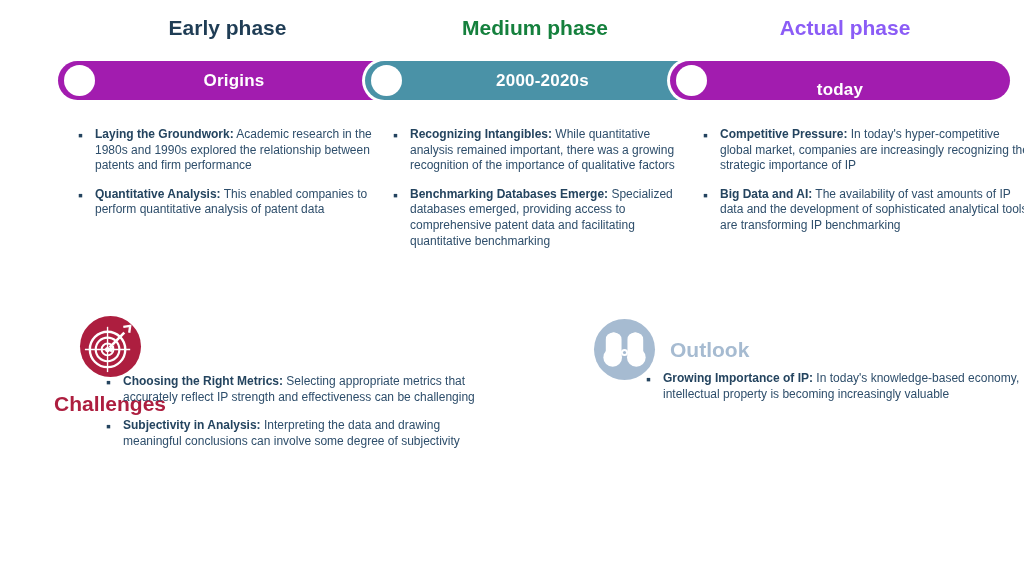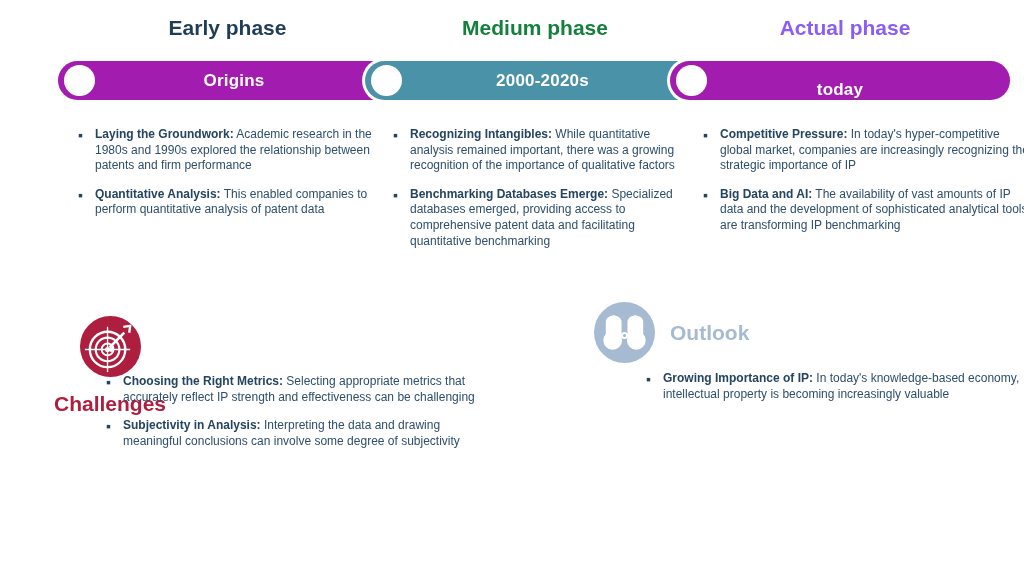--- a/index.html
+++ b/index.html
@@ -46,21 +46,21 @@
     font-size:12px; line-height:1.3; color:#2e4e6b;
   }
   ul.bullets li::before {
     content:"▪"; position:absolute; left:0; top:-1px; font-size:14px; color:#24445f;
   }
   .term { font-weight:bold; color:#24445f; }
 
   
   .section-head { position:absolute; display:flex; align-items:center; gap:14px; }
   .sec-head-0 { left:34px;  top:315px;flex-direction:column; }
-  .sec-head-1 { left:573px; top:301px; }
+  .sec-head-1 { left:573px; top:318px; }
   .section-title { font-size:21px; font-weight:bold; }
   .section-icon { width:63px; height:63px; display:block; }
 
   .sec-bullets-0 { position:absolute; left:86px;  top:374px; width:390px; }
   .sec-bullets-1 { position:absolute; left:626px; top:371px; width:398px; }
 </style>
 </head>
 <body>
 
 <div class="canvas">

